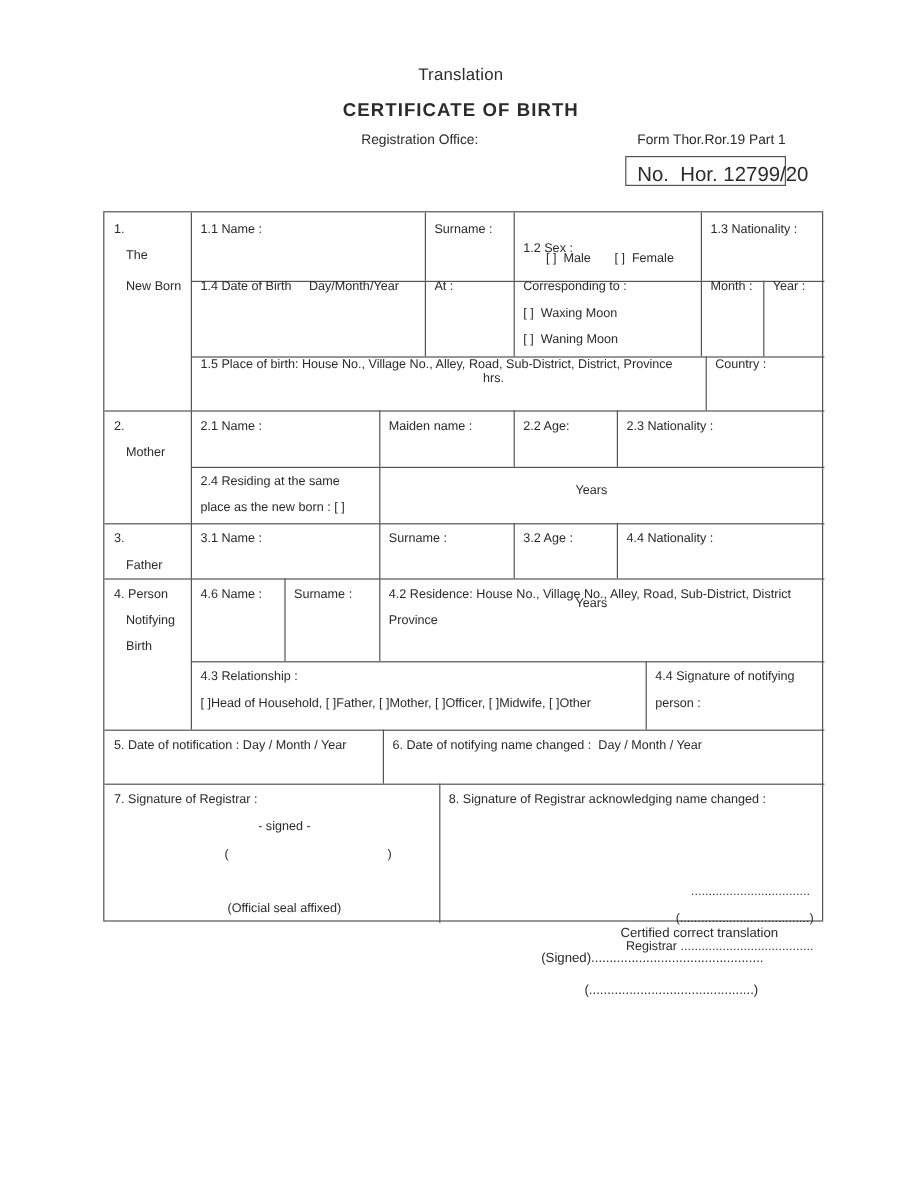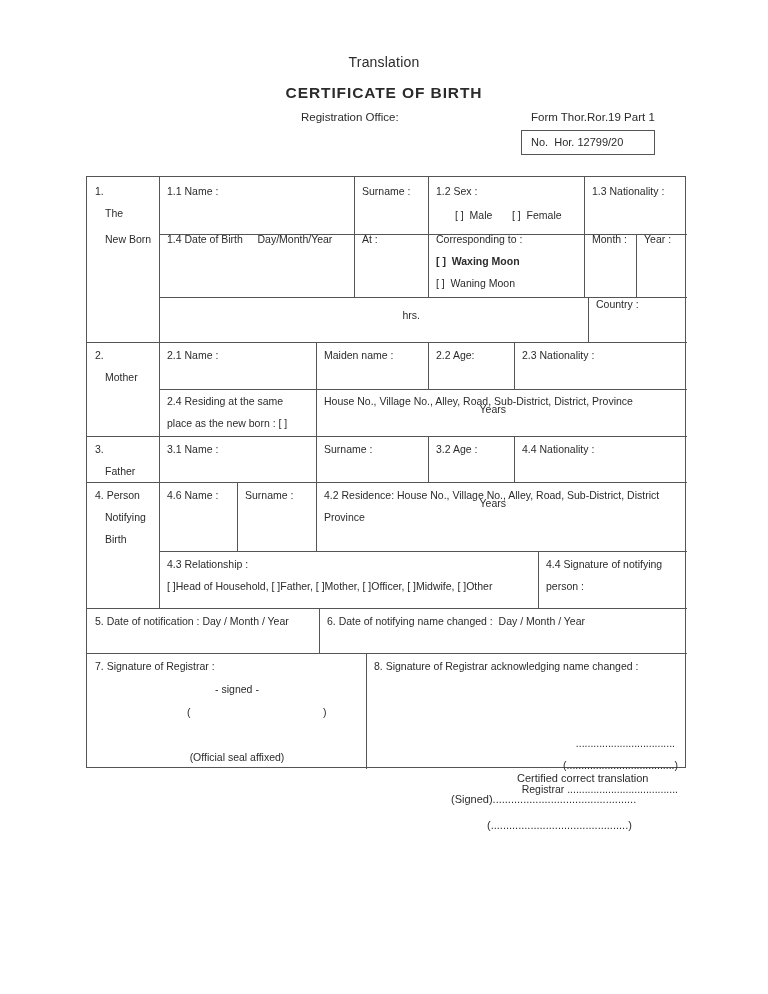--- a/index.html
+++ b/index.html
@@ -61,21 +61,21 @@
     top: 130px;
     width: 134px;
     height: 25px;
     border: 1px solid #555;
     box-sizing: border-box;
   }
   .docno-box span {
     position: absolute;
     left: 9px;
     top: 5px;
-    font-size: 11px;
+    font-size: 17px;
     white-space: pre;
   }
 
   
   .tbl {
     position: absolute;
     left: 86px;
     top: 176px;
     width: 600px;
     height: 592px;
@@ -189,48 +189,48 @@
     <div class="vline" style="left:232px; top:431px; height:45px;"></div>
 
     <div class="vline" style="left:279px; top:476px; height:116px;"></div>
 
     <div class="cell" style="left:8px;  top:4px;">1.</div>
     <div class="cell" style="left:18px; top:26px;">The</div>
     <div class="cell" style="left:18px; top:52px;">New Born</div>
 
     <div class="cell" style="left:80px;  top:4px;">1.1 Name :</div>
     <div class="cell" style="left:275px; top:4px;">Surname :</div>
-    <div class="cell" style="left:349px; top:4px;">1.2 Sex :</div>
+    <div class="cell" style="left:349px; top:20px;">1.2 Sex :</div>
     <div class="cell" style="left:368px; top:28px;">[ ]  Male</div>
     <div class="cell" style="left:425px; top:28px;">[ ]  Female</div>
     <div class="cell" style="left:505px; top:4px;">1.3 Nationality :</div>
 
     <div class="cell" style="left:80px;  top:52px;">1.4 Date of Birth     Day/Month/Year</div>
     <div class="cell" style="left:275px; top:52px;">At :</div>
     <div class="cell r" style="left:261px; top:96px; width:72px;">hrs.</div>
     <div class="cell" style="left:349px; top:52px;">Corresponding to :</div>
-    <div class="cell" style="left:349px; top:74px;font-weight:bold;">[ ]  Waxing Moon</div>
+    <div class="cell" style="left:349px; top:74px;">[ ]  Waxing Moon</div>
     <div class="cell" style="left:349px; top:96px;">[ ]  Waning Moon</div>
     <div class="cell" style="left:505px; top:52px;">Month :</div>
     <div class="cell" style="left:557px; top:52px;">Year :</div>
 
+    <div class="cell" style="left:80px;  top:117px;">1.5 Place of birth: House No., Village No., Alley, Road, Sub-District, District, Province</div>
     <div class="cell" style="left:509px; top:117px;">Country :</div>
 
     <div class="cell" style="left:8px;  top:168px;">2.</div>
     <div class="cell" style="left:18px; top:190px;">Mother</div>
 
     <div class="cell" style="left:80px;  top:168px;">2.1 Name :</div>
     <div class="cell" style="left:237px; top:168px;">Maiden name :</div>
     <div class="cell" style="left:349px; top:168px;">2.2 Age:</div>
     <div class="cell r" style="left:341px; top:190px; width:78px;">Years</div>
     <div class="cell" style="left:435px; top:168px;">2.3 Nationality :</div>
 
     <div class="cell" style="left:80px;  top:214px;">2.4 Residing at the same</div>
     <div class="cell" style="left:80px;  top:236px;">place as the new born : [ ]</div>
-    <div class="cell" style="left:237px; top:214px;">House No., Village No., Alley, Road, Sub-District, District, Province</div>
 
     <div class="cell" style="left:8px;  top:262px;">3.</div>
     <div class="cell" style="left:18px; top:284px;">Father</div>
 
     <div class="cell" style="left:80px;  top:262px;">3.1 Name :</div>
     <div class="cell" style="left:237px; top:262px;">Surname :</div>
     <div class="cell" style="left:349px; top:262px;">3.2 Age :</div>
     <div class="cell r" style="left:341px; top:284px; width:78px;">Years</div>
     <div class="cell" style="left:435px; top:262px;">4.4 Nationality :</div>
 

